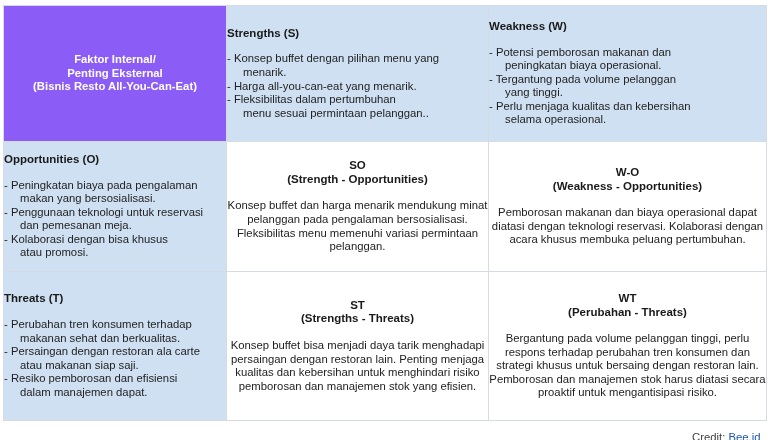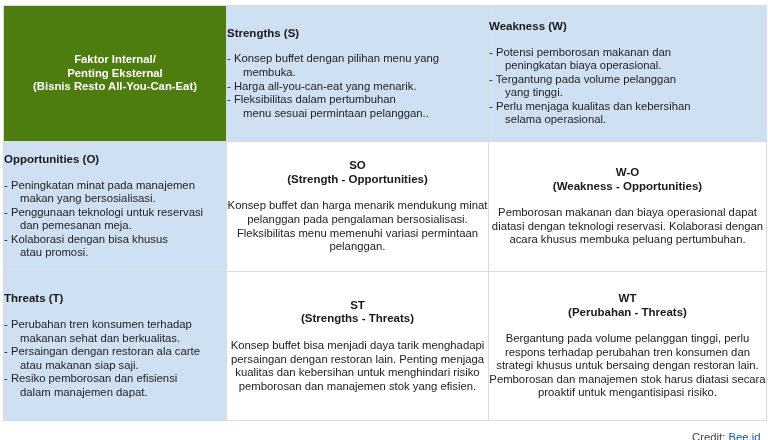--- a/index.html
+++ b/index.html
@@ -28,21 +28,21 @@
     }
     col.c1 { width: 223px; }
     col.c2 { width: 262px; }
     col.c3 { width: 278px; }
     tr.r1 td { height: 136px; }
     tr.r2 td { height: 130px; }
     tr.r3 td { height: 149px; }
     tr.credit td { height: 34px; border: none; border-top: 1px solid #d6dbe3; border-bottom: 1px solid #d6dbe3; }
 
     .corner {
-      background: #4d7c0f;
+      background: #8b5cf6;
       color: #ffffff;
       text-align: center;
       font-weight: bold;
       font-size: 11.5px;
       line-height: 13.8px;
     }
     .blue { background: #cfe0f2; }
     .white { background: #ffffff; }
 
     .head-cell { padding: 0 6px 0 4px; }
@@ -83,21 +83,21 @@
         <tr class="r1">
       <td class="corner">
         <div>Faktor Internal/</div>
         <div>Penting Eksternal</div>
         <div>(Bisnis Resto All-You-Can-Eat)</div>
       </td>
       <td class="blue head-cell">
         <div class="head-title">Strengths (S)</div>
         <div class="bullet">
           <span class="ln">- Konsep buffet dengan pilihan menu yang</span>
-          <span class="ln">membuka.</span>
+          <span class="ln">menarik.</span>
         </div>
         <div class="bullet">
           <span class="ln">- Harga all-you-can-eat yang menarik.</span>
         </div>
         <div class="bullet">
           <span class="ln">- Fleksibilitas dalam pertumbuhan</span>
           <span class="ln">menu sesuai permintaan pelanggan..</span>
         </div>
       </td>
       <td class="blue head-cell">
@@ -114,21 +114,21 @@
           <span class="ln">- Perlu menjaga kualitas dan kebersihan</span>
           <span class="ln">selama operasional.</span>
         </div>
       </td>
     </tr>
 
     <tr class="r2">
       <td class="blue head-cell">
         <div class="head-title">Opportunities (O)</div>
         <div class="bullet">
-          <span class="ln">- Peningkatan minat pada manajemen</span>
+          <span class="ln">- Peningkatan biaya pada pengalaman</span>
           <span class="ln">makan yang bersosialisasi.</span>
         </div>
         <div class="bullet">
           <span class="ln">- Penggunaan teknologi untuk reservasi</span>
           <span class="ln">dan pemesanan meja.</span>
         </div>
         <div class="bullet">
           <span class="ln">- Kolaborasi dengan bisa khusus</span>
           <span class="ln">atau promosi.</span>
         </div>

